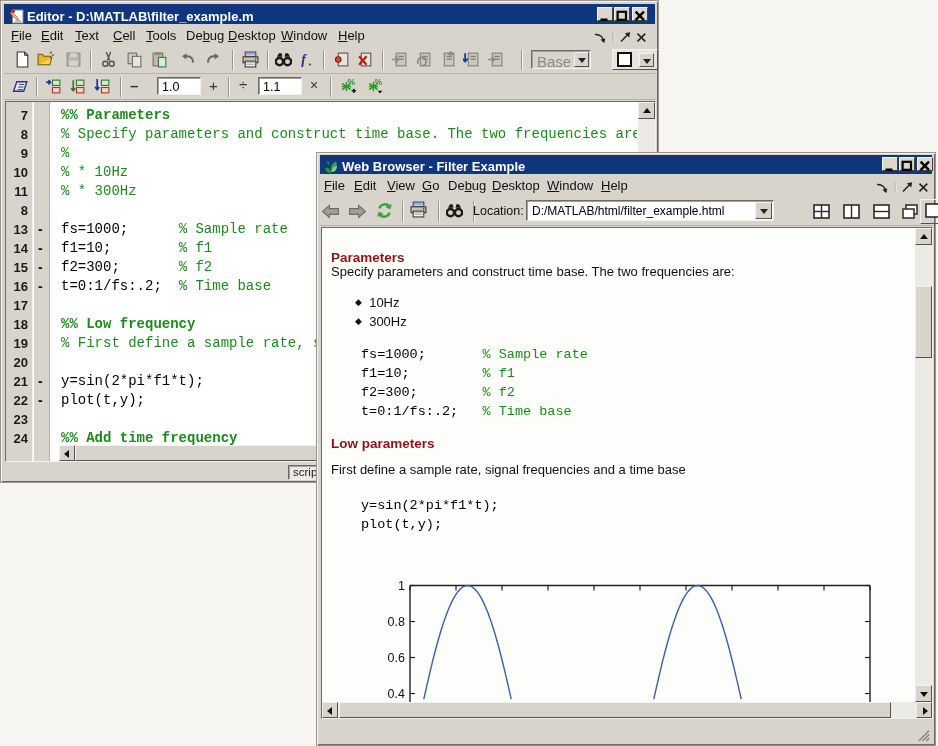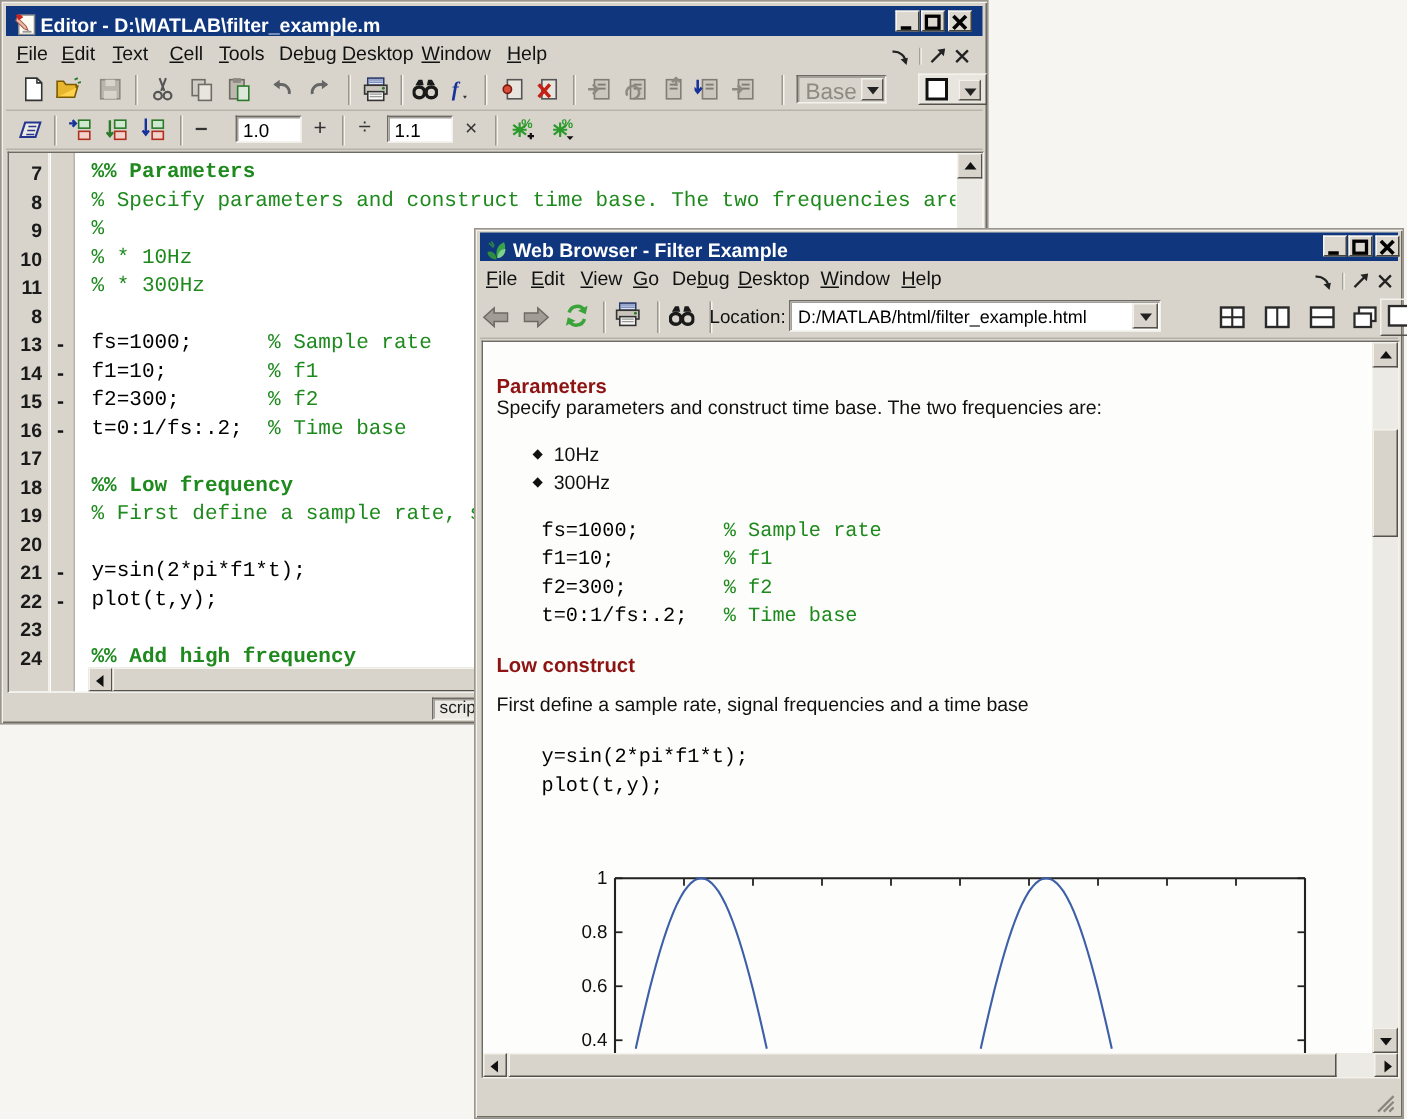--- a/index.html
+++ b/index.html
@@ -259,21 +259,21 @@
 <div class="cl" style="top:62px"><span class="cm" style="">% * 10Hz</span></div>
 <div class="cl" style="top:81px"><span class="cm" style="">% * 300Hz</span></div>
 <div class="cl" style="top:119px"><span class="" style="">fs=1000;      </span><span class="cm" style="">% Sample rate</span></div>
 <div class="cl" style="top:138px"><span class="" style="">f1=10;        </span><span class="cm" style="">% f1</span></div>
 <div class="cl" style="top:157px"><span class="" style="">f2=300;       </span><span class="cm" style="">% f2</span></div>
 <div class="cl" style="top:176px"><span class="" style="">t=0:1/fs:.2;  </span><span class="cm" style="">% Time base</span></div>
 <div class="cl" style="top:214px"><span class="cm" style="font-weight:bold;">%% Low frequency</span></div>
 <div class="cl" style="top:233px"><span class="cm" style="">% First define a sample rate, signal frequencies and a time base</span></div>
 <div class="cl" style="top:271px"><span class="" style="">y=sin(2*pi*f1*t);</span></div>
 <div class="cl" style="top:290px"><span class="" style="">plot(t,y);</span></div>
-<div class="cl" style="top:328px"><span class="cm" style="font-weight:bold;">%% Add high frequency</span></div>
+<div class="cl" style="top:328px"><span class="cm" style="font-weight:bold;">%% Add time frequency</span></div>
     </div>
     <div class="sbtrack" style="right:0;top:0;width:17px;height:342px;">
       <div class="sb" style="left:0;top:0;width:17px;height:17px;">
           <div class="arr" style="left:4px;top:5px;border-left:4px solid transparent;border-right:4px solid transparent;border-bottom:5px solid #111;"></div>
         </div>
       <div class="sb" style="left:0;top:62px;width:17px;height:150px;"></div>
     </div>
     <div class="sbtrack" style="left:53px;right:18px;bottom:0;height:16px;">
       <div class="sb" style="left:0;top:0;width:16px;height:16px;">
           <div class="arr" style="left:4px;top:4px;border-top:4px solid transparent;border-bottom:4px solid transparent;border-right:5px solid #111;"></div>
@@ -384,21 +384,21 @@
   </div>
   <div style="position:absolute;left:4px;top:74px;width:612px;height:492px;border:1px solid;border-color:#6e6a64 #f4f2ec #f4f2ec #6e6a64;background:#fdfdfb;overflow:hidden;">
     <h4 style="left:9px;top:8px;margin-top:14px;">Parameters</h4>
 <div class="pt" style="left:9px;top:36px;">Specify parameters and construct time base. The two frequencies are:</div>
 <div class="pt" style="left:33px;top:67px;"><span style="font-size:9px;position:relative;top:-2px;">◆</span>&nbsp; 10Hz</div>
 <div class="pt" style="left:33px;top:86px;"><span style="font-size:9px;position:relative;top:-2px;">◆</span>&nbsp; 300Hz</div>
 <div class="bcl" style="left:39px;top:119px"><span>fs=1000;       </span><span class="cm">% Sample rate</span></div>
 <div class="bcl" style="left:39px;top:138px"><span>f1=10;         </span><span class="cm">% f1</span></div>
 <div class="bcl" style="left:39px;top:157px"><span>f2=300;        </span><span class="cm">% f2</span></div>
 <div class="bcl" style="left:39px;top:176px"><span>t=0:1/fs:.2;   </span><span class="cm">% Time base</span></div>
-<h4 style="left:9px;top:208px;">Low construct</h4>
+<h4 style="left:9px;top:208px;">Low parameters</h4>
 <div class="pt" style="left:9px;top:234px;text-align:right;">First define a sample rate, signal frequencies and a time base</div>
 <div class="bcl" style="left:39px;top:270px;">y=sin(2*pi*f1*t);</div>
 <div class="bcl" style="left:39px;top:289px;">plot(t,y);</div>
 <svg style="position:absolute;left:62px;top:346px" width="500" height="128" viewBox="0 0 500 128">
 <line x1="26" y1="11.5" x2="486" y2="11.5" stroke="#222" stroke-width="1.4"></line>
 <line x1="26" y1="11.5" x2="26" y2="128" stroke="#222" stroke-width="1.4"></line>
 <line x1="486" y1="11.5" x2="486" y2="128" stroke="#222" stroke-width="1.4"></line>
 <line x1="26" y1="11.5" x2="26" y2="16.5" stroke="#222" stroke-width="1.2"></line>
         <line x1="72" y1="11.5" x2="72" y2="16.5" stroke="#222" stroke-width="1.2"></line>
         <line x1="118" y1="11.5" x2="118" y2="16.5" stroke="#222" stroke-width="1.2"></line>

